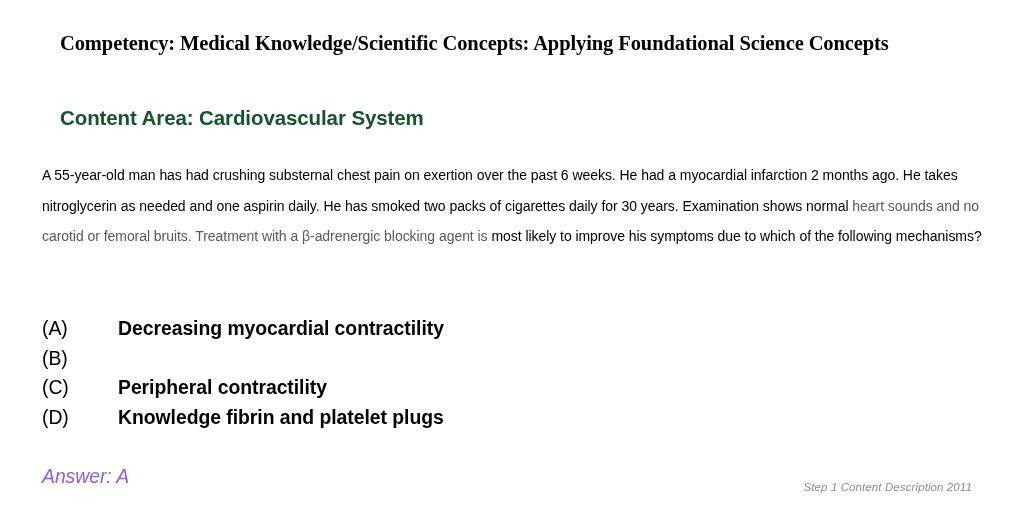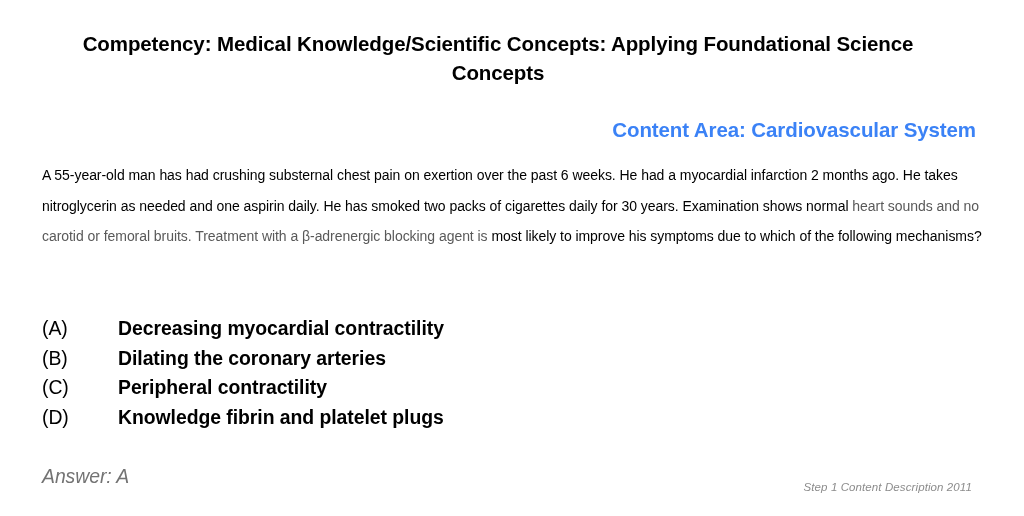--- a/index.html
+++ b/index.html
@@ -19,45 +19,45 @@
 
   .page {
     position: absolute;
     inset: 0;
     background: #ffffff;
   }
 
   
   .heading-block {
     position: absolute;
-    left: 46px;
+    left: 60px;
     top: 29px;
     width: 904px;
-    text-align: center;
+    font-family: Liberation Serif, serif;
   }
   .heading {
     font-size: 20.5px;
     font-weight: bold;
     line-height: 29px;
     letter-spacing: -0.1px;
     color: #000000;
     margin: 0;
   }
   .subheading {
     position: absolute;
     left: 60px;
     top: 104px;
     width: 904px;
-    text-align: right;
+    text-align: left;
     font-size: 20.5px;
     font-weight: bold;
     line-height: 27px;
     letter-spacing: -0.1px;
-    color: #3b82f6;
-    margin: 12px;
+    color: #14532d;
+    margin: 0;
   }
 
   
   .stem {
     position: absolute;
     left: 42px;
     top: 160px;
     width: 940px;
     font-size: 14px;
     line-height: 30.6px;
@@ -92,21 +92,21 @@
     font-weight: bold;
   }
 
   
   .answer {
     position: absolute;
     left: 42px;
     top: 465px;
     font-size: 19.4px;
     font-style: italic;
-    color: #737373;
+    color: #8b5cf6;
     letter-spacing: -0.05px;
   }
 
   
   .footer-note {
     position: absolute;
     right: 52px;
     top: 481px;
     font-family: "Liberation Sans", sans-serif;
     font-size: 11.5px;
@@ -129,21 +129,20 @@
 
   <div class="stem"><span>A 55-year-old man has had crushing substernal chest pain on exertion over the past 6 weeks. He had a myocardial infarction 2 months ago. He takes nitroglycerin as needed and one aspirin daily. He has smoked two packs of cigarettes daily for 30 years. Examination shows normal </span><span class="muted">heart sounds and no carotid or femoral bruits. Treatment with a β-adrenergic blocking agent is</span><span> most likely to improve his symptoms due to which of the following mechanisms?</span></div>
 
   <div class="options">
     <div class="option-row">
       <span class="option-label">(A)</span>
       <span class="option-text">Decreasing myocardial contractility</span>
     </div>
     <div class="option-row">
       <span class="option-label">(B)</span>
-      <span class="option-text">Dilating the coronary arteries</span>
     </div>
     <div class="option-row">
       <span class="option-label">(C)</span>
       <span class="option-text">Peripheral contractility</span>
     </div>
     <div class="option-row">
       <span class="option-label">(D)</span>
       <span class="option-text">Knowledge fibrin and platelet plugs</span>
     </div>
   </div>

